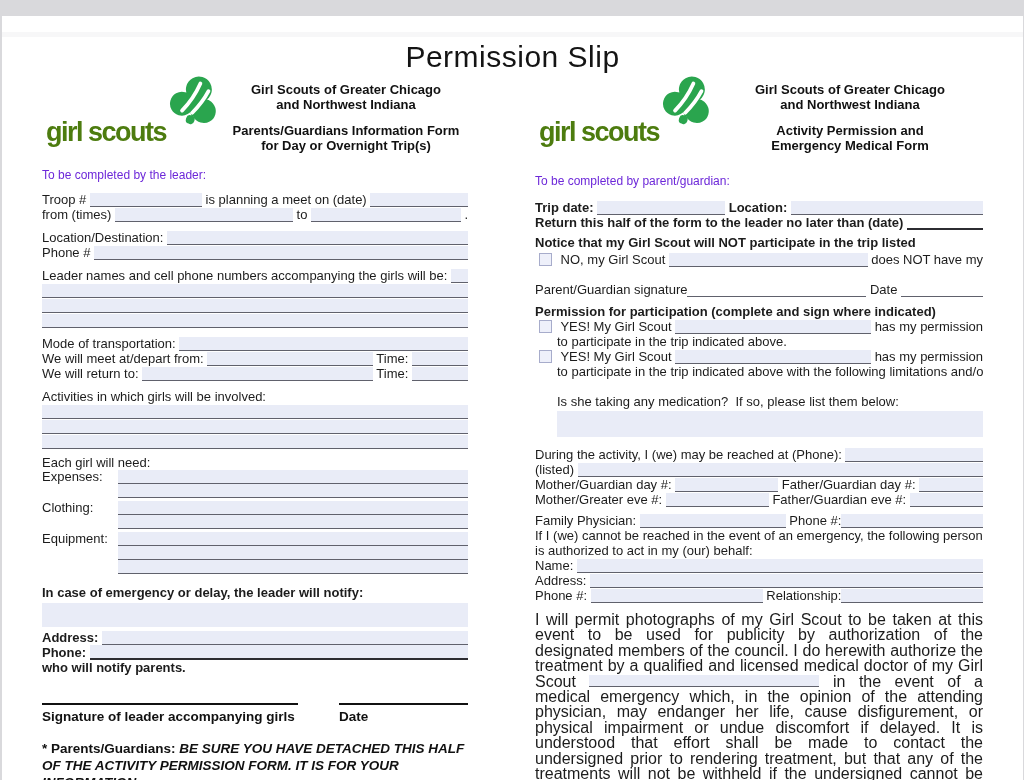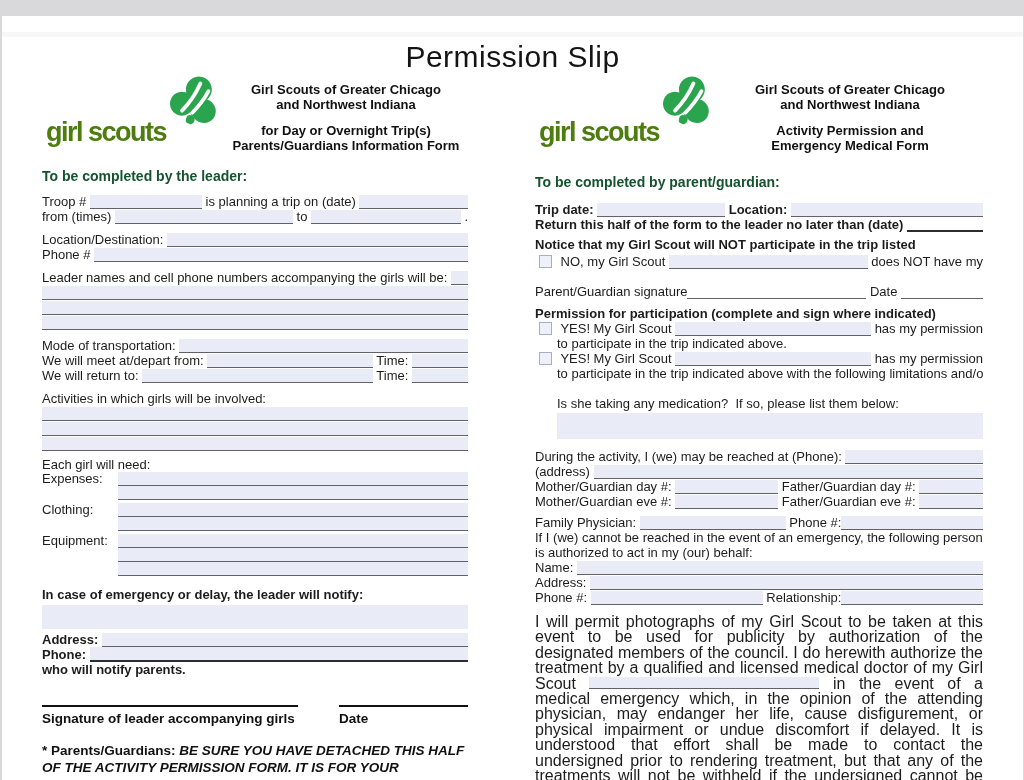--- a/index.html
+++ b/index.html
@@ -16,21 +16,21 @@
   .col-right{left:533px;width:448px}
   .hdr{display:flex;height:86px}
   .logo{position:relative;width:182px;flex:none}
   .wordmark{position:absolute;left:4px;bottom:12px;font-weight:bold;font-size:27px;
     letter-spacing:-1.5px;color:#4d7c0f}
   .trefoil{position:absolute;right:2px;top:0}
   .tre-green{fill:var(--green,#2aa54e)}
   .hdrtext{flex:1;text-align:center;font-weight:bold;font-size:13px;line-height:15px;
     padding-top:8px;color:#111}
   .hdrgap{height:11px}
-  .sect{font-weight:bold;font-size:14px;margin:8px 0 6px;color:#14532d}
+  .sect{font-weight:normal;font-size:12px;margin:8px 0 6px;color:#6d28d9}
   .col-right .sect{margin-top:14px}
   .row{display:flex;align-items:flex-end;height:15px;font-size:13px;overflow:hidden}
   .row .t{white-space:pre;line-height:14px}
   .row .t.b{font-weight:bold}
   .fill{flex:1;min-width:8px;height:13px;background:var(--fieldbg,#e9ecf7);
     border-bottom:1px solid #60616c}
   .fill.fw{flex:none}
   .fill.plain{background:transparent}
   .fill.thick{border-bottom:2px solid #2c2c31}
   .ind{flex:none;height:1px}
@@ -68,31 +68,31 @@
           <g stroke="#ffffff" stroke-width="7" stroke-linecap="round" fill="none">
             <path d="M60 16 C52 34 40 52 26 66"></path>
             <path d="M75 30 C67 45 57 58 45 70"></path>
           </g>
         </svg>
       </div>
       <div class="hdrtext">
         <div>Girl Scouts of Greater Chicago</div>
         <div>and Northwest Indiana</div>
         <div class="hdrgap"></div>
+        <div>Parents/Guardians Information Form</div>
         <div>for Day or Overnight Trip(s)</div>
-        <div>Parents/Guardians Information Form</div>
       </div>
     </div>
     <div class="sect">To be completed by the leader:</div>
     <div id="left-rows">
         <div style="height: 4px;"></div>
         <div class="row">
           <span class="t">Troop # </span>
           <div class="fill fw" style="width: 112px;"></div>
-          <span class="t"> is planning a trip on (date) </span>
+          <span class="t"> is planning a meet on (date) </span>
           <div class="fill"></div>
         </div>
         <div class="row">
           <span class="t">from (times) </span>
           <div class="fill fw" style="width: 178px;"></div>
           <span class="t"> to </span>
           <div class="fill"></div>
           <span class="t"> .</span>
         </div>
         <div style="height: 8px;"></div>
@@ -307,31 +307,31 @@
           <span class="t">Is she taking any medication?  If so, please list them below:</span>
         </div>
         <div style="height: 2px;"></div>
         <div class="shade" style="height: 26px; margin-left: 22px;"></div>
         <div style="height: 10px;"></div>
         <div class="row">
           <span class="t">During the activity, I (we) may be reached at (Phone): </span>
           <div class="fill"></div>
         </div>
         <div class="row">
-          <span class="t">(address) </span>
+          <span class="t">(listed) </span>
           <div class="fill"></div>
         </div>
         <div class="row">
           <span class="t">Mother/Guardian day #: </span>
           <div class="fill fw" style="width: 103px;"></div>
           <span class="t"> Father/Guardian day #: </span>
           <div class="fill"></div>
         </div>
         <div class="row">
-          <span class="t">Mother/Guardian eve #: </span>
+          <span class="t">Mother/Greater eve #: </span>
           <div class="fill fw" style="width: 103px;"></div>
           <span class="t"> Father/Guardian eve #: </span>
           <div class="fill"></div>
         </div>
         <div style="height: 6px;"></div>
         <div class="row">
           <span class="t">Family Physician: </span>
           <div class="fill fw" style="width: 146px;"></div>
           <span class="t"> Phone #:</span>
           <div class="fill"></div>

